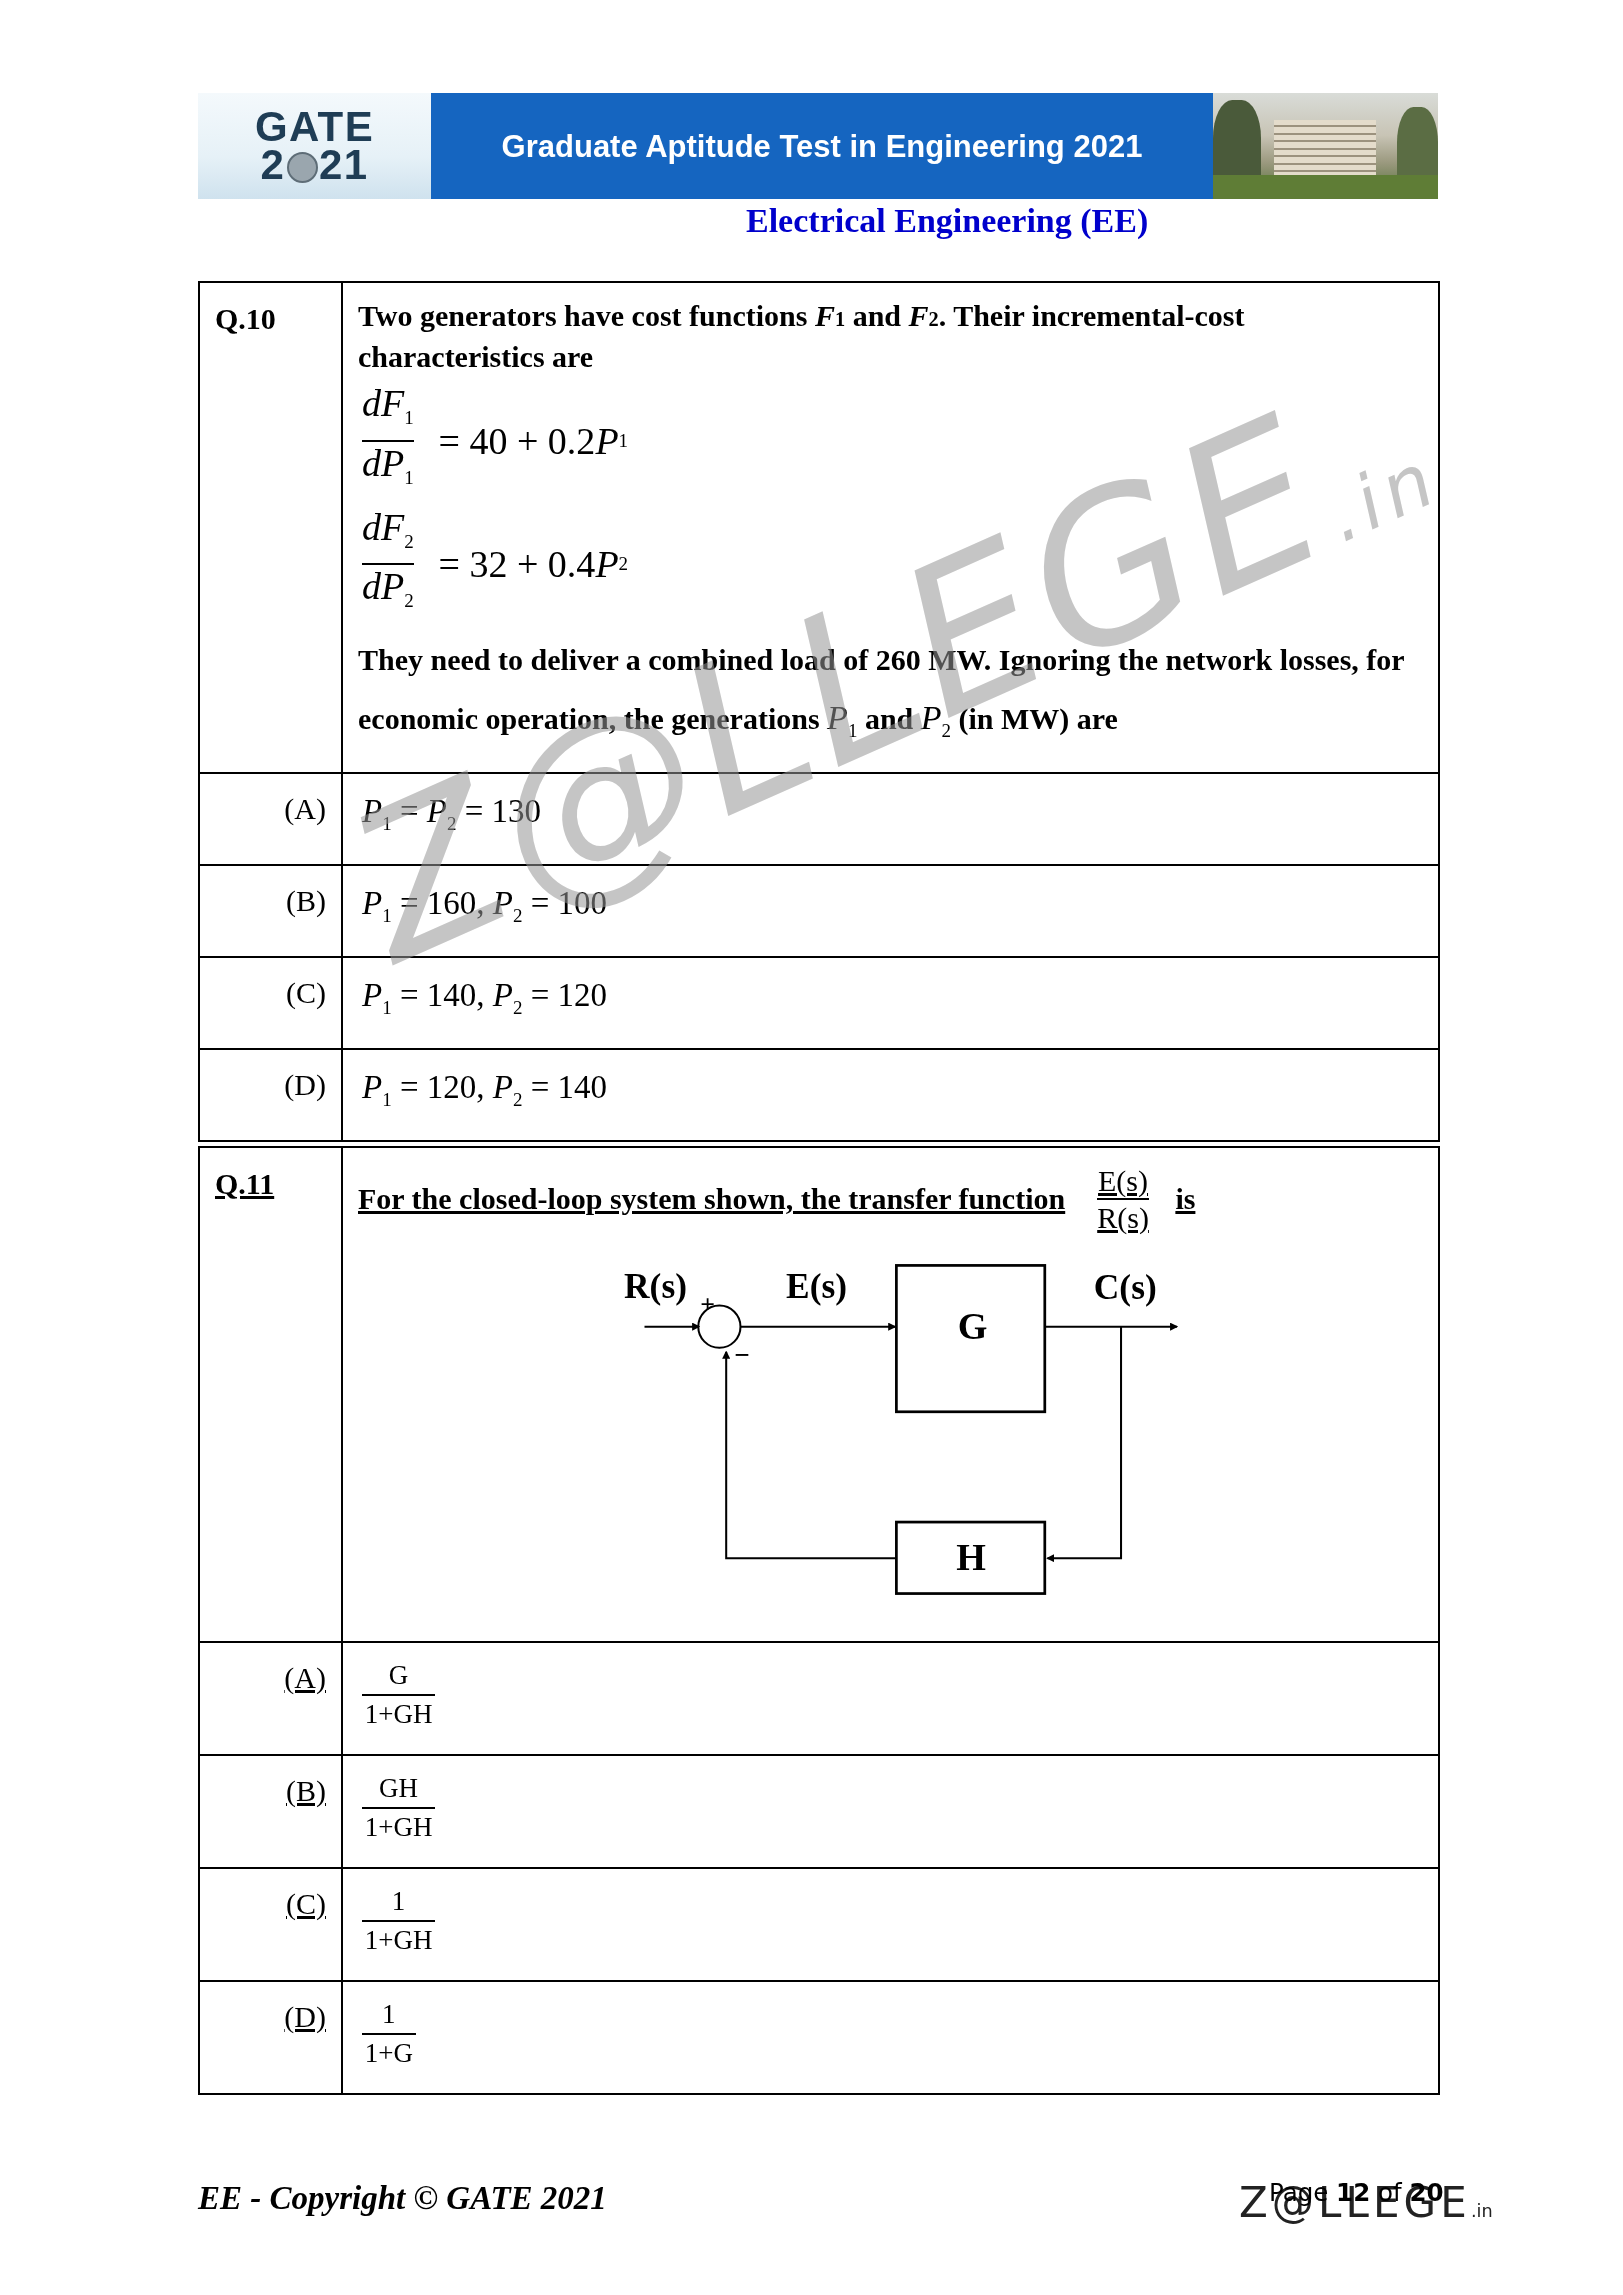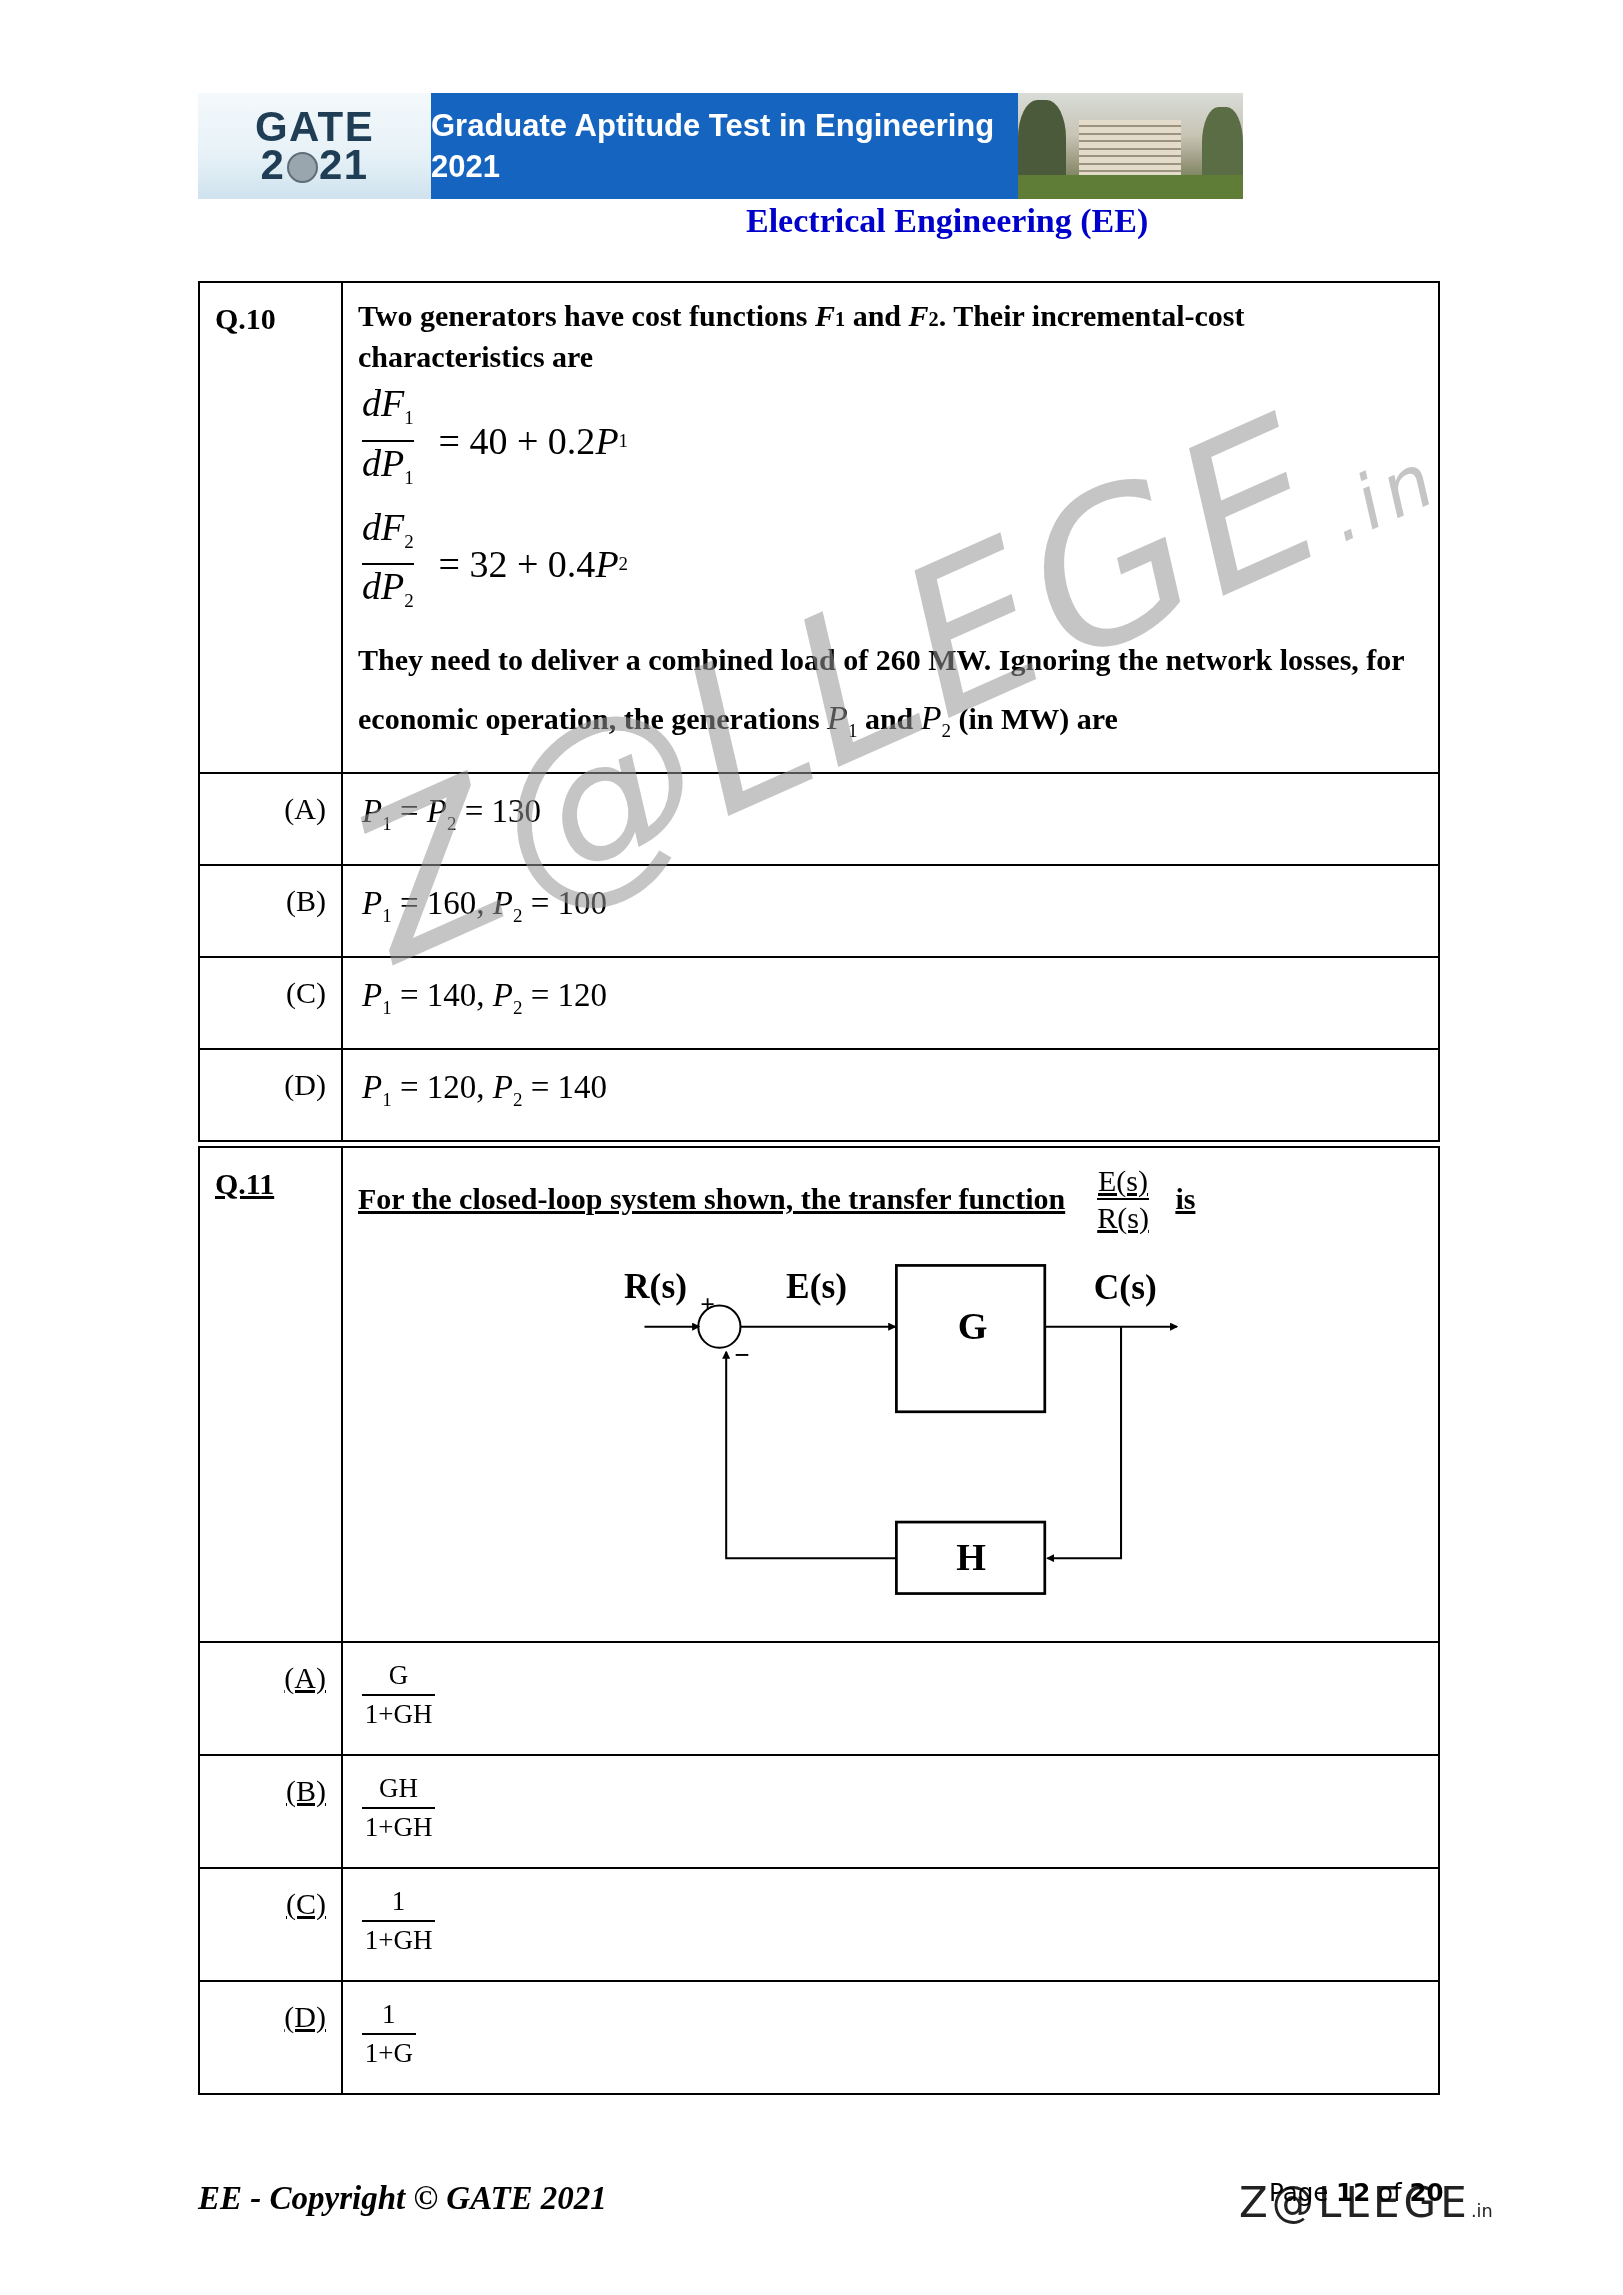--- a/index.html
+++ b/index.html
@@ -1,19 +1,19 @@
 <!DOCTYPE html>
 <html style="font-size:11px"><head>
 <meta charset="utf-8">
 <style>
   html, body { margin:0; padding:0; background:#ffffff; }
   body { width:1623px; height:2295px; position:relative; overflow:hidden; font-family:"Liberation Serif", serif; color:#000; }
 
   
-  .banner { position:absolute; left:198px; top:93px; width:1045px; height:106px; display:flex; }
+  .banner { position:absolute; left:198px; top:93px; width:1240px; height:106px; display:flex; }
   .logo { width:233px; height:106px; background:linear-gradient(180deg,#f4f9fc 0%,#e6f1f7 60%,#cfe2ee 100%); position:relative; display:flex; flex-direction:column; align-items:center; justify-content:center; }
   .logo .l1, .logo .l2 { font-family:"Liberation Sans", sans-serif; font-weight:bold; color:#1f3d55; font-size:42px; line-height:38px; letter-spacing:1.4px; }
   .logo .seal { display:inline-block; width:27px; height:27px; border-radius:50%; background:#9aa6ae; border:2px solid #5e6d77; vertical-align:middle; margin:0 1.4px; }
   .bluepanel { flex:1; background:#1565c0; display:flex; flex-direction:column; align-items:center; justify-content:center; }
   .bluepanel .t1 { font-family:"Liberation Sans", sans-serif; font-weight:bold; color:#ffffff; font-size:31px; line-height:41px; }
   .bluepanel .t2 { font-family:"Liberation Sans", sans-serif; font-weight:bold; color:#f5d000; font-size:31px; line-height:41px; }
   .photo { width:225px; height:106px; background:linear-gradient(180deg,#d9dcd8 0%,#c8c4b5 40%,#9c9a80 65%,#4f6b33 100%); position:relative; overflow:hidden; }
   .photo .bldg { position:absolute; left:61px; top:27px; width:102px; height:55px; background:repeating-linear-gradient(180deg,#e4dccb 0 5.5px,#9c927e 5.5px 7.5px); }
   .photo .tree1 { position:absolute; left:0; top:6.8px; width:48px; height:95px; background:#4a5a3a; border-radius:40% 40% 10% 10%; }
   .photo .tree2 { position:absolute; right:0; top:13.6px; width:41px; height:89px; background:#5b6d44; border-radius:40% 40% 10% 10%; }

